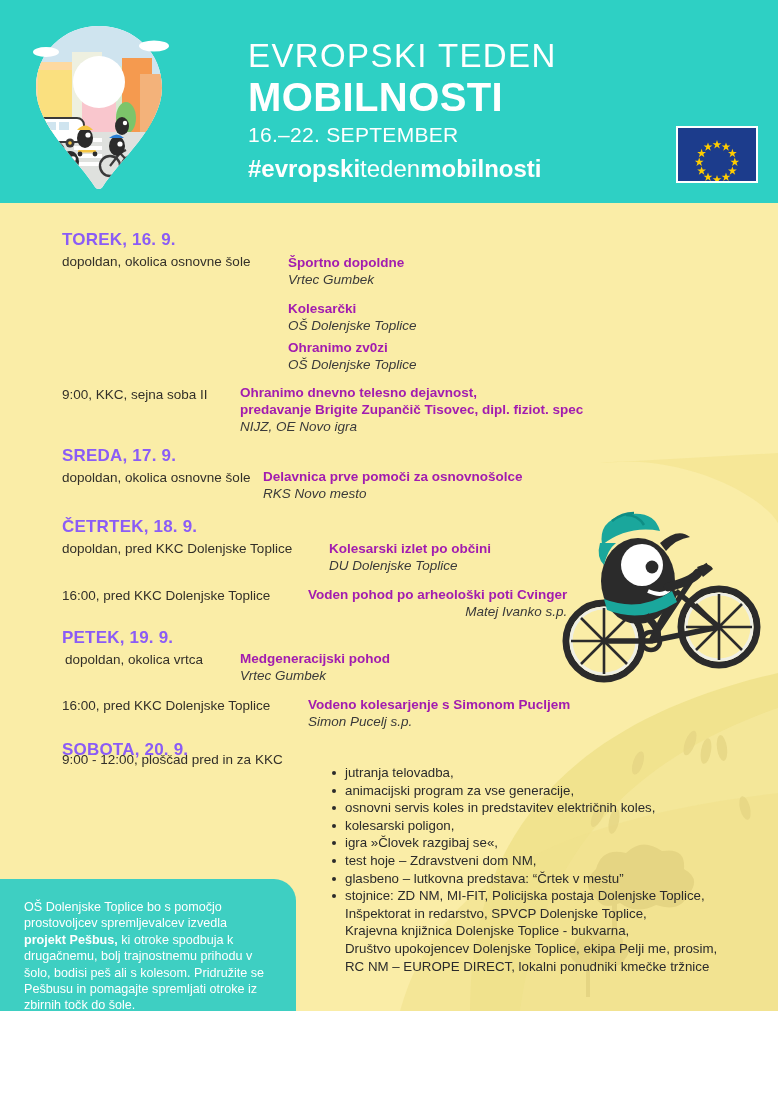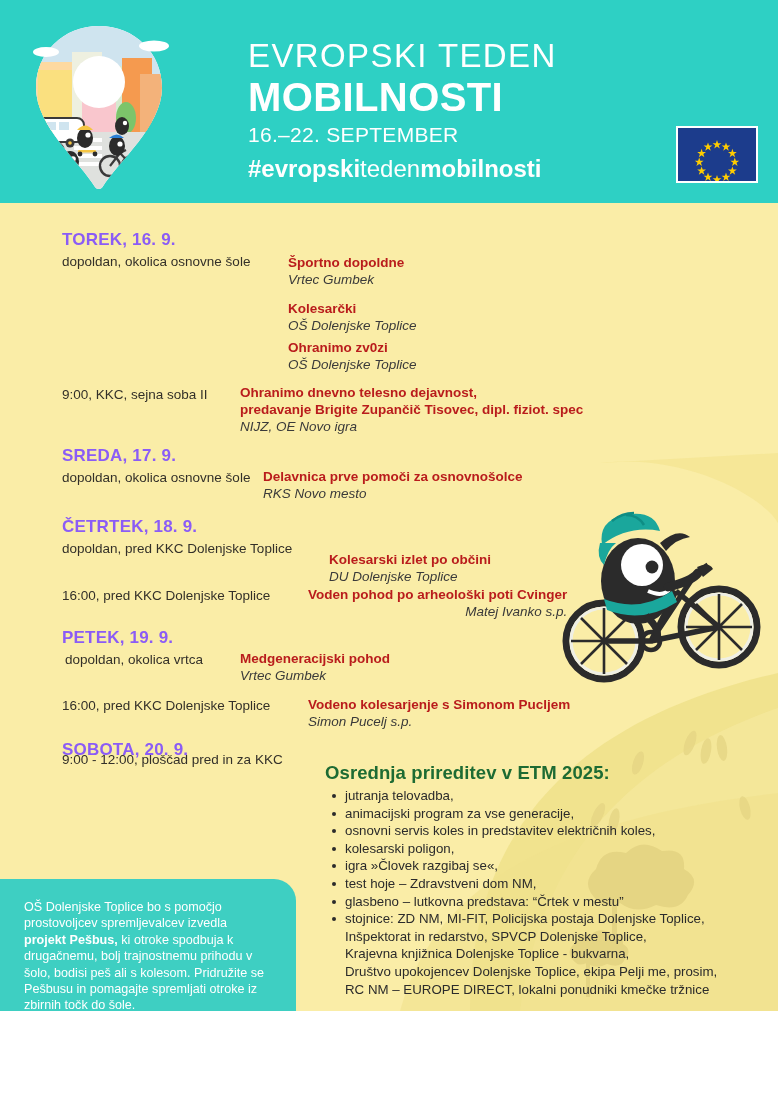--- a/index.html
+++ b/index.html
@@ -29,21 +29,21 @@
   .hills{position:absolute;left:0;top:0;width:778px;height:808px;}
 
   .content{position:absolute;left:0;top:0;width:778px;height:808px;}
 
   
   .day{position:absolute;}
   .day-title{color:#8b5cf6;font-weight:bold;font-size:17px;letter-spacing:.2px;line-height:20px;}
   .slot{position:absolute;}
   .slot-when{color:#333029;font-size:13.5px;line-height:18px;white-space:nowrap;}
   .slot-what{position:absolute;}
-  .ev-title{color:#b91c1c;font-weight:bold;font-size:13.5px;line-height:17px;white-space:nowrap;}
+  .ev-title{color:#a21caf;font-weight:bold;font-size:13.5px;line-height:17px;white-space:nowrap;}
   .ev-sub{color:#3a3a3a;font-style:italic;font-size:13.5px;line-height:17px;white-space:nowrap;}
 
   
   .central{position:absolute;left:325px;top:558px;width:440px;}
   .central-h{color:#1d6b33;font-weight:bold;font-size:18.5px;line-height:23px;letter-spacing:.1px;}
   .central ul{margin:3px 0 0 0;padding:0;list-style:none;}
   .central li{position:relative;padding-left:20px;color:#2b2b2b;font-size:13.3px;line-height:17.6px;}
   .central li:before{content:"";position:absolute;left:7px;top:7px;width:4px;height:4px;border-radius:50%;background:#2b2b2b;}
   .central li .cont{display:block;}
 
@@ -233,21 +233,21 @@
         <div class="ev-title">Delavnica prve pomoči za osnovnošolce</div>
         <div class="ev-sub">RKS Novo mesto</div>
       </div>
 
       <div class="day" style="left:62px;top:314px;">
         <div class="day-title">ČETRTEK, 18. 9.</div>
       </div>
       <div class="slot" style="left:62px;top:337px;">
         <div class="slot-when">dopoldan, pred KKC Dolenjske Toplice</div>
       </div>
-      <div class="slot-what" style="left:329px;top:348px;">
+      <div class="slot-what" style="left:329px;top:337px;">
         <div class="ev-title">Kolesarski izlet po občini</div>
         <div class="ev-sub">DU Dolenjske Toplice</div>
       </div>
       <div class="slot" style="left:62px;top:384px;">
         <div class="slot-when">16:00, pred KKC Dolenjske Toplice</div>
       </div>
       <div class="slot-what" style="left:308px;top:383px;text-align:right;">
         <div class="ev-title">Voden pohod po arheološki poti Cvinger</div>
         <div class="ev-sub">Matej Ivanko s.p.</div>
       </div>
@@ -271,21 +271,20 @@
       </div>
 
       <div class="day" style="left:62px;top:537px;">
         <div class="day-title">SOBOTA, 20. 9.</div>
       </div>
       <div class="slot" style="left:62px;top:548px;">
         <div class="slot-when">9:00 - 12:00, ploščad pred in za KKC</div>
       </div>
 
       <div class="central">
-        <div class="central-h">Osrednja prireditev v ETM 2025:</div>
         <ul>
           <li><span>jutranja telovadba,</span></li>
           <li><span>animacijski program za vse generacije,</span></li>
           <li><span>osnovni servis koles in predstavitev električnih koles,</span></li>
           <li><span>kolesarski poligon,</span></li>
           <li><span>igra »Človek razgibaj se«,</span></li>
           <li><span>test hoje – Zdravstveni dom NM,</span></li>
           <li><span>glasbeno – lutkovna predstava: “Črtek v mestu”</span></li>
           <li>
             <span>stojnice: ZD NM, MI-FIT, Policijska postaja Dolenjske Toplice,</span>

